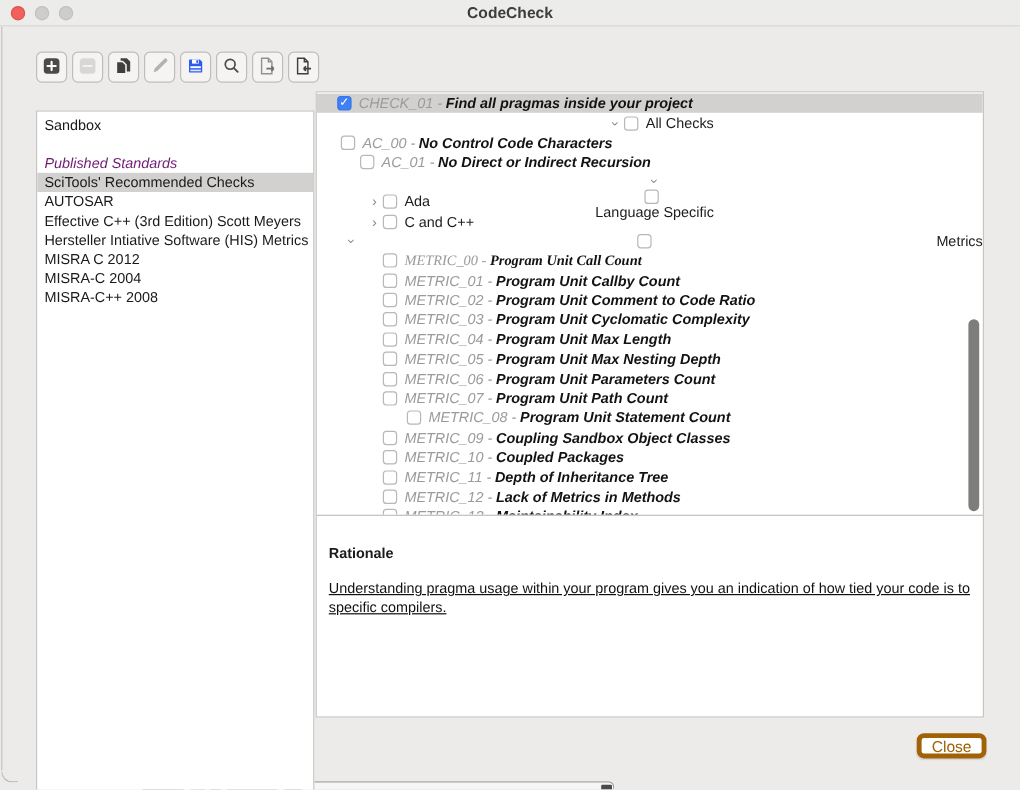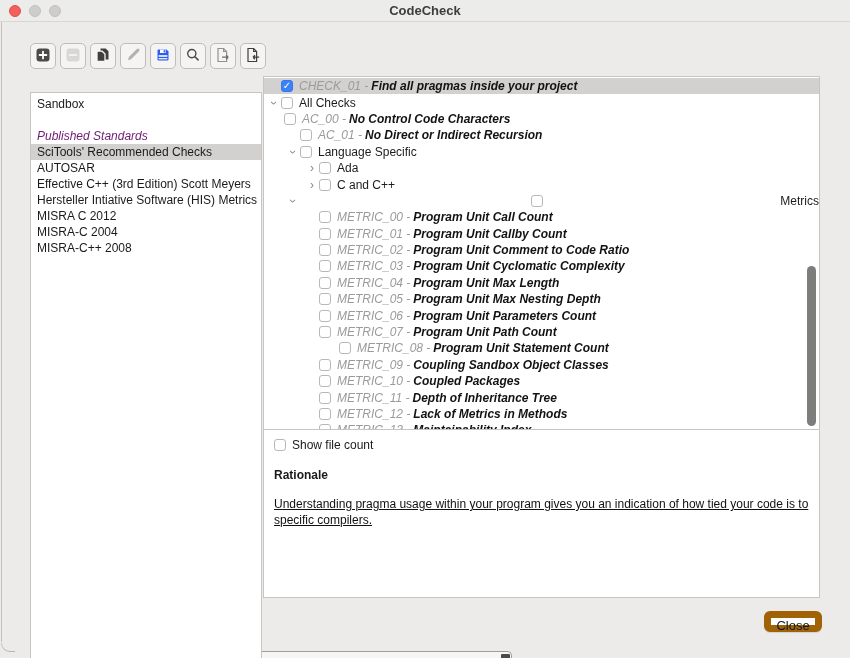--- a/index.html
+++ b/index.html
@@ -75,23 +75,23 @@
   }
   
   .details { left:263px; top:429px; width:557px; height:169px; padding:8px 10px; }
   .sfc-row { display:flex; align-items:center; font-size:12px; }
   .sfc-row .cb { margin-right:6px; }
   .rationale-title { font-weight:bold; font-size:12px; margin-top:16px; }
   .rationale-text { font-size:12px; margin-top:14px; line-height:16px; max-width:545px; color:#111;text-decoration:underline; }
   
   .close-btn {
     position:absolute; left:764px; top:611px; width:58px; height:21px;
-    background:#fff; border:7px solid #a16207; border-radius:6px;
+    background:#fff; border:4px solid #a16207; border-radius:6px;
     box-shadow:0 1px 1px rgba(0,0,0,0.10);
-    font-size:13px; color:#0f172a; font-family:"Liberation Sans",sans-serif;
+    font-size:13px; color:#a16207; font-family:"Liberation Sans",sans-serif;
   }
   
   .bg-edge-left { position:absolute; left:1px; top:22px; height:620px; width:1px; background:#c3c2c1; }
   .win-corner {
     position:absolute; left:1px; bottom:6px; width:14px; height:9px;
     border-left:1px solid #c3c2c1; border-bottom:1px solid #b6b5b4;
     border-bottom-left-radius:9px;
   }
   .bg-window {
     position:absolute; left:30px; bottom:0; width:482px; height:7px;
@@ -211,58 +211,58 @@
 </div>
 
 <div class="panel tree">
   <div id="tree-rows" style="padding-top:1px">
       <div class="trow selected" style="padding-left: 3px;">
         <span class="disc"></span>
         <span class="cb checked">✓</span>
         <span class="tid">CHECK_01 -</span>
         <span class="tname">Find all pragmas inside your project</span>
       </div>
-      <div class="trow" style="padding-left: 3px;">
+      <div class="trow" style="padding-left: 18px; justify-content: center;">
         <span class="disc expanded">›</span>
         <span class="cb"></span>
         <span class="glabel">All Checks</span>
       </div>
       <div class="trow" style="padding-left: 6px;">
         <span class="disc"></span>
         <span class="cb"></span>
         <span class="tid">AC_00 -</span>
         <span class="tname">No Control Code Characters</span>
       </div>
       <div class="trow" style="padding-left: 22px;">
         <span class="disc"></span>
         <span class="cb"></span>
         <span class="tid">AC_01 -</span>
         <span class="tname">No Direct or Indirect Recursion</span>
       </div>
-      <div class="trow" style="padding-left: 22px;">
+      <div class="trow" style="padding-left: 8px; flex-direction: column;">
         <span class="disc expanded">›</span>
         <span class="cb"></span>
         <span class="glabel">Language Specific</span>
       </div>
       <div class="trow" style="padding-left: 41px;">
         <span class="disc">›</span>
         <span class="cb"></span>
         <span class="glabel">Ada</span>
       </div>
       <div class="trow" style="padding-left: 41px;">
         <span class="disc">›</span>
         <span class="cb"></span>
         <span class="glabel">C and C++</span>
       </div>
       <div class="trow" style="padding-left: 22px; justify-content: space-between;">
         <span class="disc expanded">›</span>
         <span class="cb"></span>
         <span class="glabel">Metrics</span>
       </div>
-      <div class="trow" style="padding-left: 41px;">
+      <div class="trow" style="padding-left: 41px; font-family: Liberation Serif, serif;">
         <span class="disc"></span>
         <span class="cb"></span>
         <span class="tid">METRIC_00 -</span>
         <span class="tname">Program Unit Call Count</span>
       </div>
       <div class="trow" style="padding-left: 41px;">
         <span class="disc"></span>
         <span class="cb"></span>
         <span class="tid">METRIC_01 -</span>
         <span class="tname">Program Unit Callby Count</span>
@@ -337,21 +337,17 @@
         <span class="disc"></span>
         <span class="cb"></span>
         <span class="tid">METRIC_13 -</span>
         <span class="tname">Maintainability Index</span>
       </div>
     </div>
   <div class="vthumb"></div>
 </div>
 
 <div class="panel details">
-  <div class="sfc-row">
-    <span class="cb"></span>
-    <span>Show file count</span>
-  </div>
   <div class="rationale-title">Rationale</div>
   <div class="rationale-text">Understanding pragma usage within your program gives you an indication of how tied your code is to specific compilers.</div>
 </div>
 
 <button class="close-btn">Close</button>
 
 </body></html>

